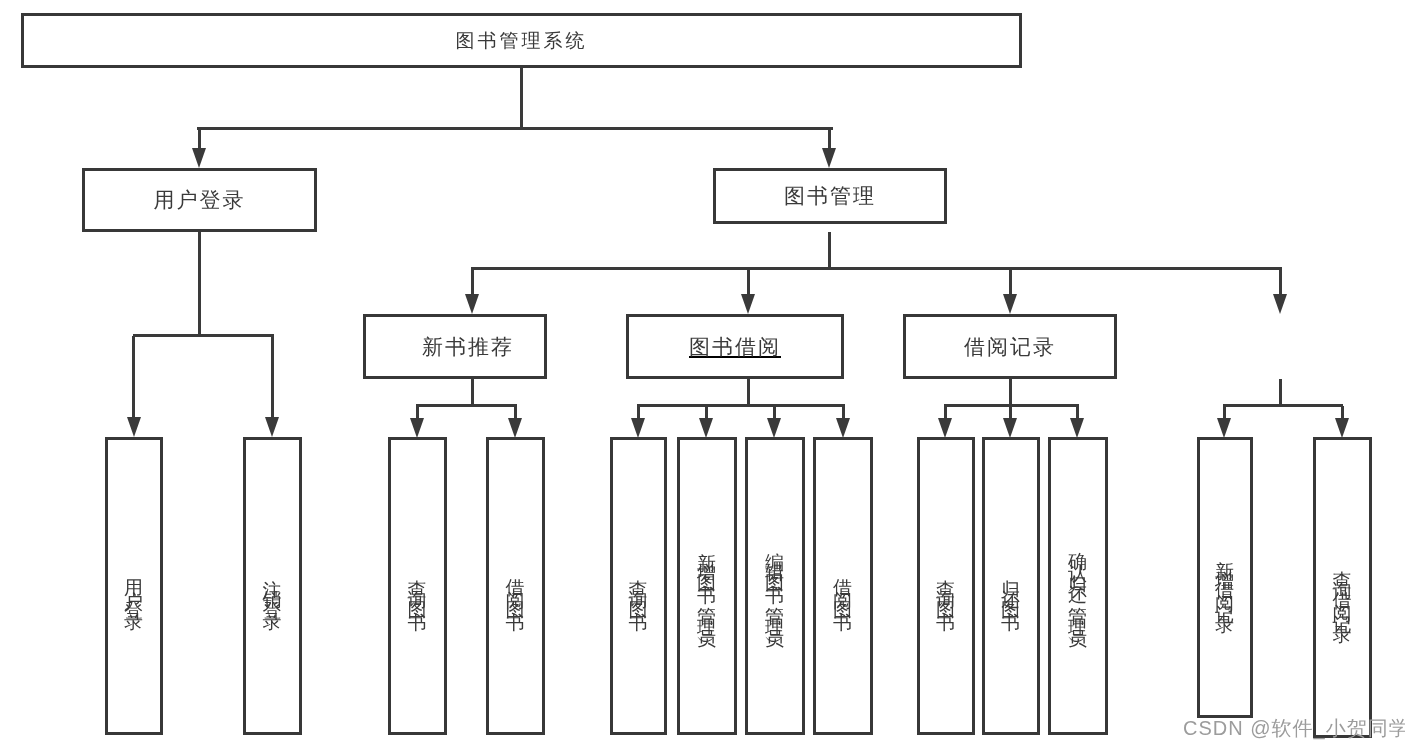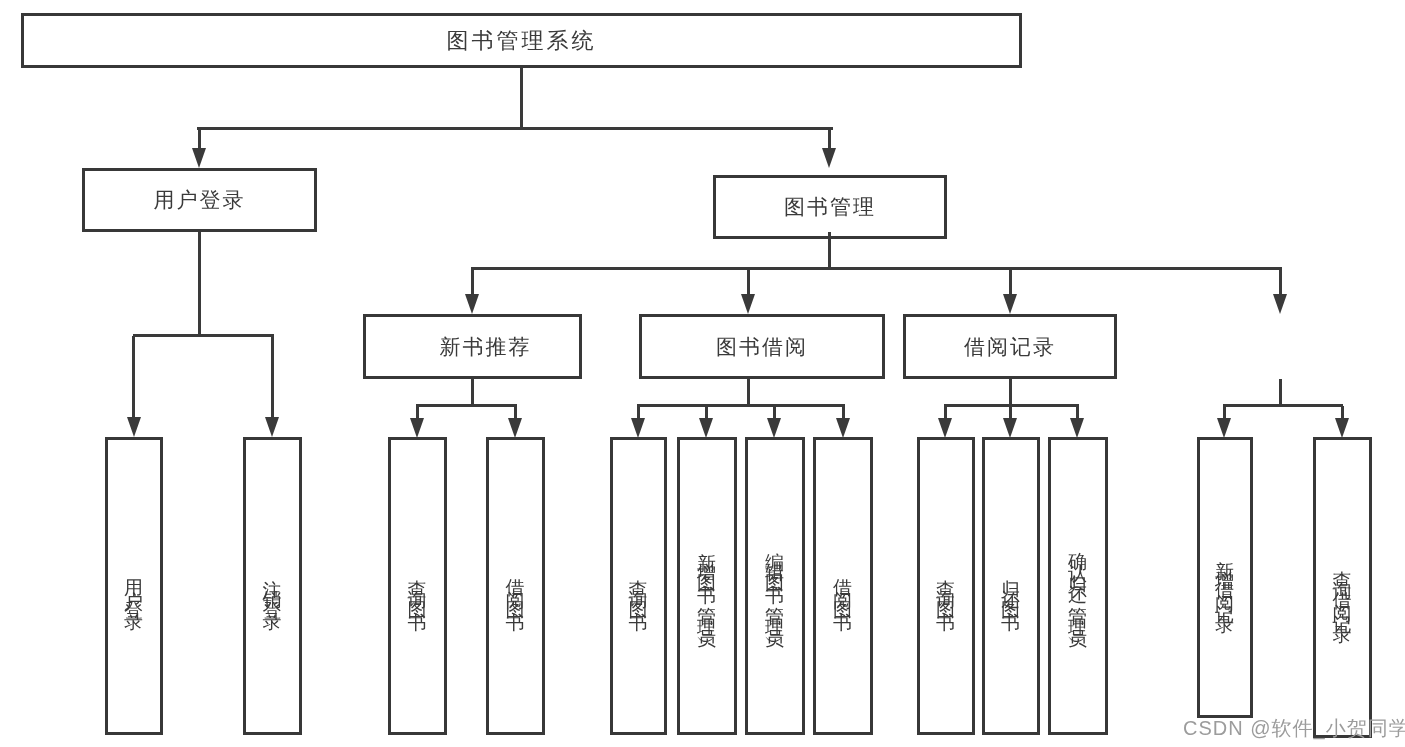--- a/index.html
+++ b/index.html
@@ -17,21 +17,21 @@
     border:3px solid #383838;
     box-sizing:border-box;
     display:flex;align-items:center;justify-content:center;
   }
   .hbox span{
     color:#3a3a3a;
     font-size:21px;
     letter-spacing:2px;
     white-space:nowrap;
   }
-  .hbox.root span{font-size:22px;letter-spacing:3px;}
+  .hbox.root span{font-size:19px;letter-spacing:3px;}
   
   .vbox{
     position:absolute;
     background:#ffffff;
     border:3px solid #383838;
     box-sizing:border-box;
     display:flex;align-items:center;justify-content:center;
   }
   .vtext{
     writing-mode:vertical-rl;
@@ -73,21 +73,21 @@
   <div class="vline" style="left:520px;top:68px;height:61px;"></div>
   <div class="hline" style="left:197px;top:127px;width:636px;"></div>
   <div class="vline" style="left:198px;top:129px;height:22px;"></div>
   <div class="ahead" style="left:192px;top:148px;"></div>
   <div class="vline" style="left:828px;top:129px;height:22px;"></div>
   <div class="ahead" style="left:822px;top:148px;"></div>
 
   <div class="hbox" style="left:82px;top:168px;width:235px;height:64px;">
     <span>用户登录</span>
   </div>
-  <div class="hbox" style="left:713px;top:168px;width:234px;height:64px;margin-top:7px;">
+  <div class="hbox" style="left:713px;top:168px;width:234px;height:56px;">
     <span>图书管理</span>
   </div>
 
   <div class="vline" style="left:198px;top:232px;height:104px;"></div>
   <div class="hline" style="left:133px;top:334px;width:141px;"></div>
   <div class="vline" style="left:132px;top:336px;height:82px;"></div>
   <div class="ahead" style="left:127px;top:417px;"></div>
   <div class="vline" style="left:271px;top:336px;height:82px;"></div>
   <div class="ahead" style="left:265px;top:417px;"></div>
 
@@ -95,24 +95,24 @@
   <div class="hline" style="left:471px;top:267px;width:811px;"></div>
   <div class="vline" style="left:471px;top:269px;height:28px;"></div>
   <div class="ahead" style="left:465px;top:294px;"></div>
   <div class="vline" style="left:747px;top:269px;height:28px;"></div>
   <div class="ahead" style="left:741px;top:294px;"></div>
   <div class="vline" style="left:1009px;top:269px;height:28px;"></div>
   <div class="ahead" style="left:1003px;top:294px;"></div>
   <div class="vline" style="left:1279px;top:269px;height:28px;"></div>
   <div class="ahead" style="left:1273px;top:294px;"></div>
 
-  <div class="hbox" style="left:363px;top:314px;width:219px;height:65px;padding-left:26px;">
+  <div class="hbox" style="left:363px;top:314px;width:184px;height:65px;padding-left:26px;">
     <span>新书推荐</span>
   </div>
-  <div class="hbox" style="left:639px;top:314px;width:246px;height:65px;">
+  <div class="hbox" style="left:626px;top:314px;width:218px;height:65px;text-decoration:underline;">
     <span>图书借阅</span>
   </div>
   <div class="hbox" style="left:903px;top:314px;width:214px;height:65px;">
     <span>借阅记录</span>
   </div>
 
   <div class="vline" style="left:471px;top:379px;height:27px;"></div>
   <div class="hline" style="left:416px;top:404px;width:101px;"></div>
   <div class="vline" style="left:416px;top:406px;height:14px;"></div>
   <div class="ahead" style="left:410px;top:418px;"></div>

